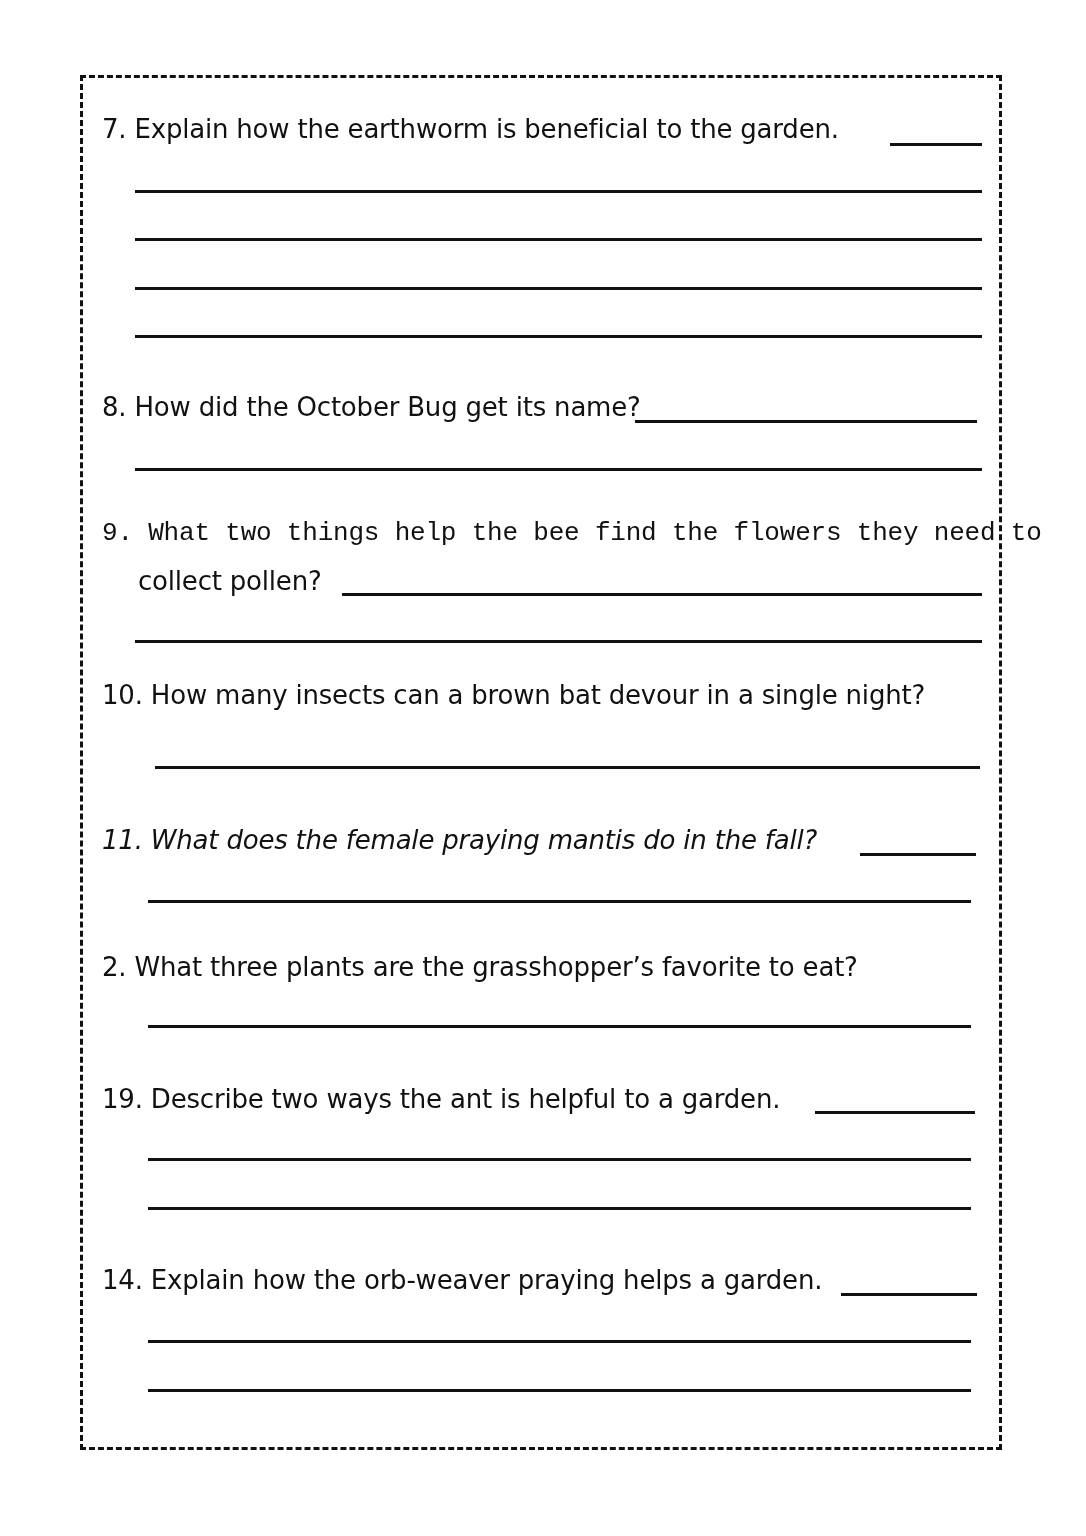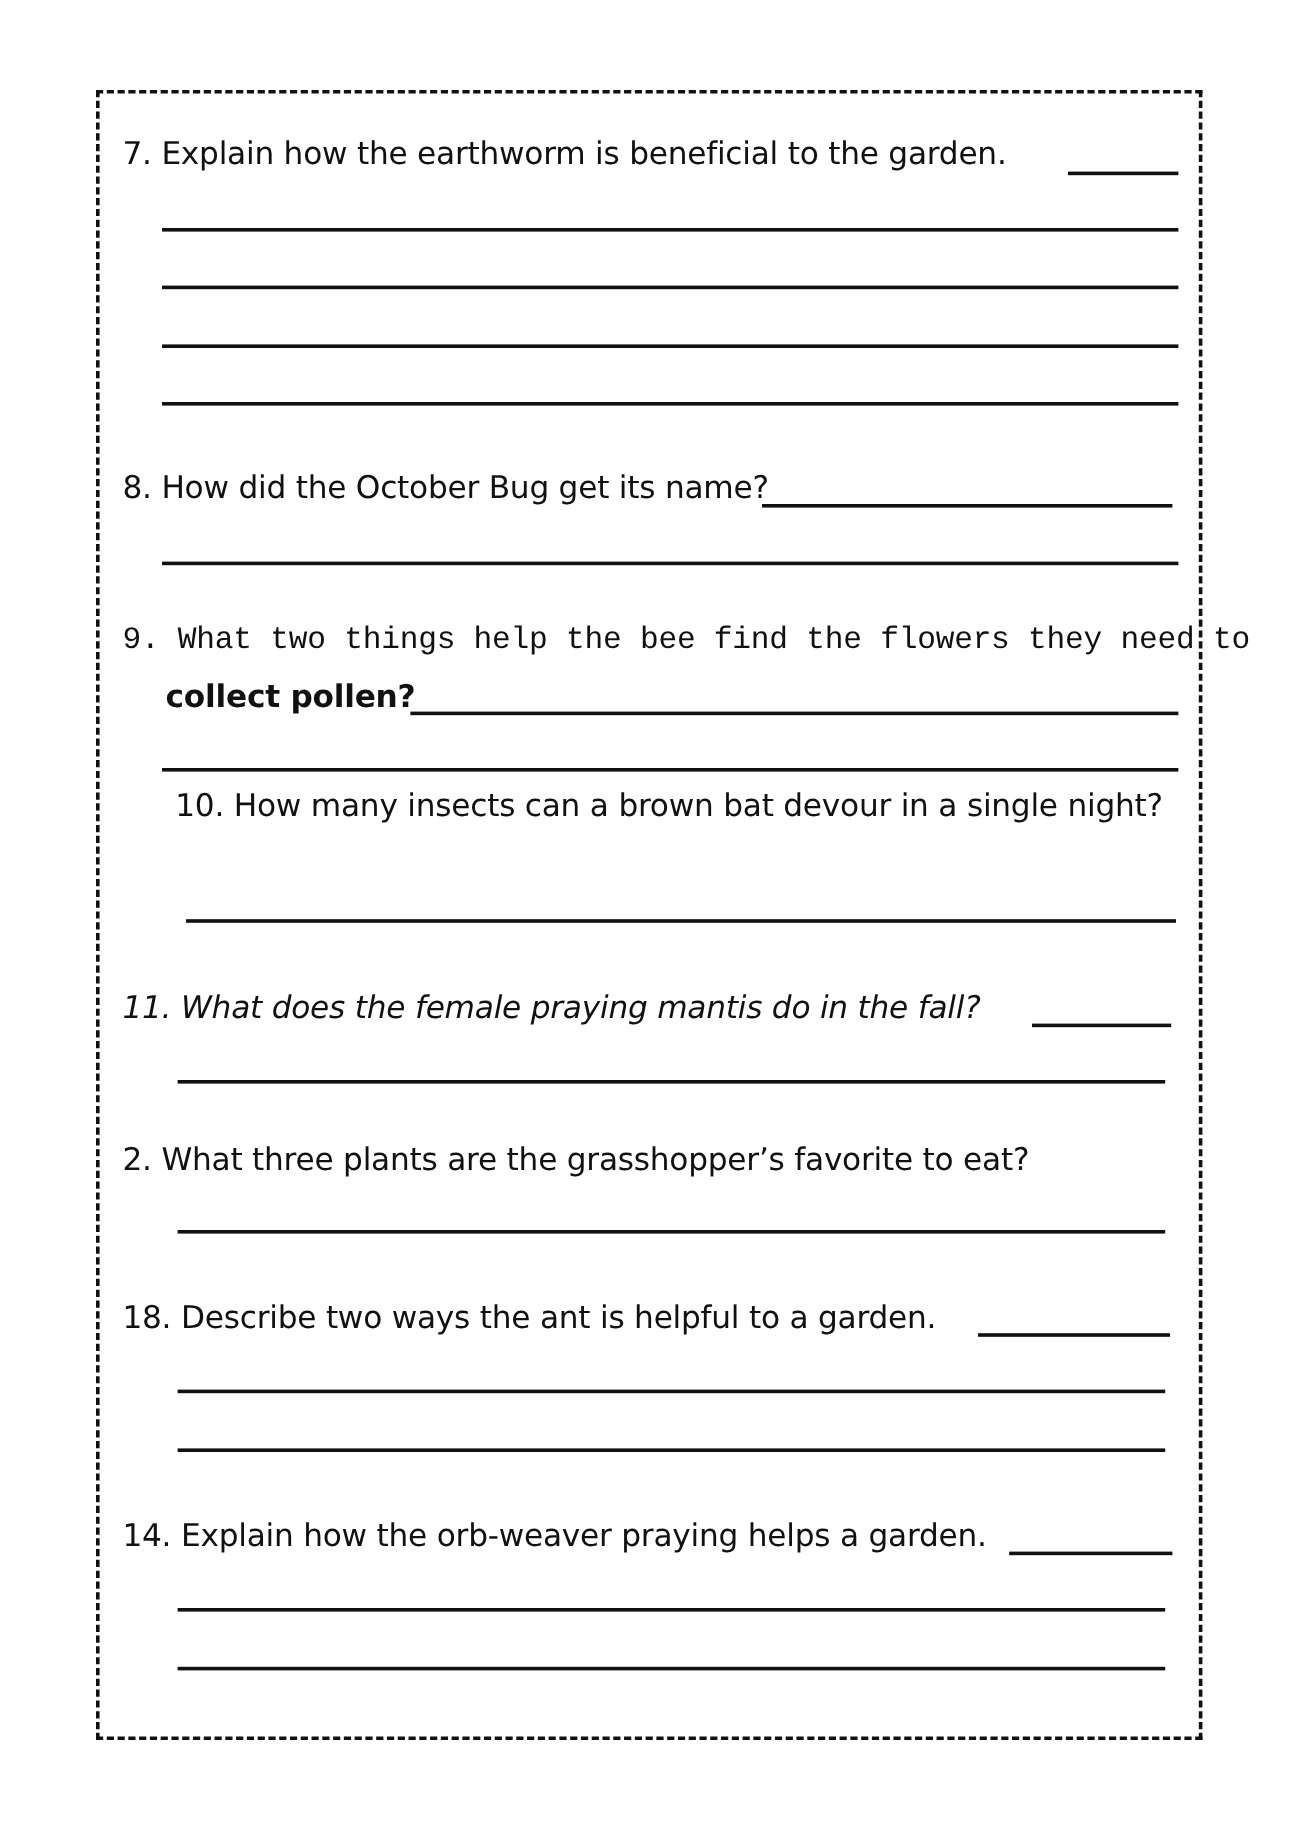--- a/index.html
+++ b/index.html
@@ -30,45 +30,45 @@
   <span>8.</span>
   <span>How did the October Bug get its name?</span>
 </div>
 <div class="line" style="left:635px;top:420px;width:342px;"></div>
 <div class="line" style="left:135px;top:468px;width:847px;"></div>
 
 <div class="q" style="left:102px;top:518px;font-family:Liberation Mono, monospace;">
   <span>9.</span>
   <span>What two things help the bee find the flowers they need to</span>
 </div>
-<div class="q" style="left:138px;top:566px;font-weight:bold;">collect pollen?</div>
+<div class="q" style="left:138px;top:566px;">collect pollen?</div>
 <div class="line" style="left:342px;top:593px;width:640px;"></div>
 <div class="line" style="left:135px;top:640px;width:847px;"></div>
 
-<div class="q" style="left:102px;top:657px;margin-left:44px;">
+<div class="q" style="left:102px;top:680px;">
   <span>10.</span>
   <span>How many insects can a brown bat devour in a single night?</span>
 </div>
 <div class="line" style="left:155px;top:766px;width:825px;"></div>
 
 <div class="q" style="left:102px;top:825px;font-style:italic;">
   <span>11.</span>
   <span>What does the female praying mantis do in the fall?</span>
 </div>
 <div class="line" style="left:860px;top:853px;width:116px;"></div>
 <div class="line" style="left:148px;top:900px;width:823px;"></div>
 
 <div class="q" style="left:102px;top:952px;">
   <span>2.</span>
   <span>What three plants are the grasshopper’s favorite to eat?</span>
 </div>
 <div class="line" style="left:148px;top:1025px;width:823px;"></div>
 
 <div class="q" style="left:102px;top:1084px;">
-  <span>18.</span>
+  <span>19.</span>
   <span>Describe two ways the ant is helpful to a garden.</span>
 </div>
 <div class="line" style="left:815px;top:1111px;width:160px;"></div>
 <div class="line" style="left:148px;top:1158px;width:823px;"></div>
 <div class="line" style="left:148px;top:1207px;width:823px;"></div>
 
 <div class="q" style="left:102px;top:1265px;">
   <span>14.</span>
   <span>Explain how the orb-weaver praying helps a garden.</span>
 </div>

